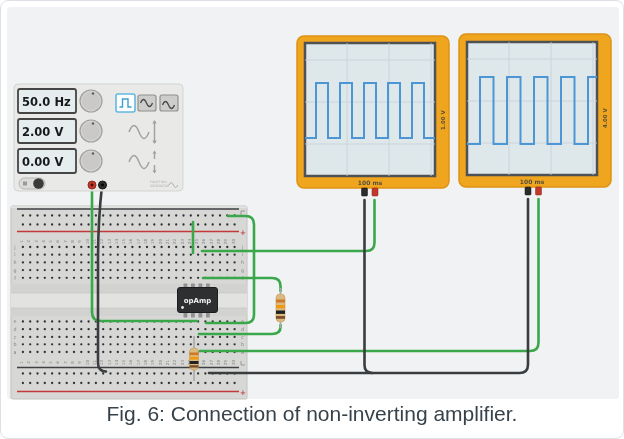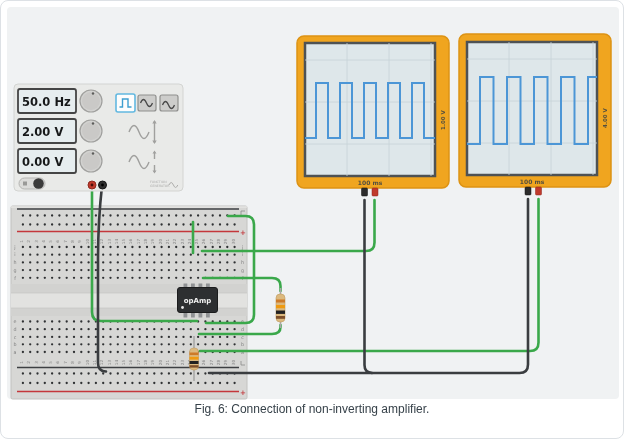--- a/index.html
+++ b/index.html
@@ -1,18 +1,18 @@
 <!DOCTYPE html>
 <html style="--wire-green: #3aa84a; --wire-black: #3a3d40; --wave: #4c96d6; --scope-frame: #f0a51f; --canvas-bg: #f0f2f3;"><head>
 <meta charset="utf-8">
 <style>
   html,body{margin:0;padding:0;background:#fff;}
   .figure{position:relative;width:622px;height:437px;border:1px solid #dde1e5;border-radius:8px;background:#fff;overflow:hidden;font-family:"Liberation Sans",sans-serif;}
   .canvas-wrap{position:absolute;left:0;top:0;width:624px;height:400px;}
-  .caption{position:absolute;left:0;top:401px;width:622px;text-align:center;font-size:12px;color:#37424a;}
+  .caption{position:absolute;left:0;top:401px;width:622px;text-align:center;font-size:21px;color:#37424a;}
   svg text{font-family:"DejaVu Sans","Liberation Sans",sans-serif;}
   .disp-text{font-weight:bold;font-size:11.5px;fill:#17191a;}
   .scope-label{font-size:5.5px;fill:#55503f;font-weight:bold;}
   .scope-time{font-size:6px;fill:#55503f;font-weight:bold;}
   .bb-num{font-size:4.2px;fill:#828282;}
   .bb-letter{font-size:4.8px;fill:#828282;}
   .rail-plus{font-size:7px;font-weight:bold;fill:#c4373b;}
   .chip-label{font-size:7px;font-weight:bold;fill:#f2f2f2;}
   .dev-label{font-size:3.2px;fill:#aeaeac;}
 </style>

